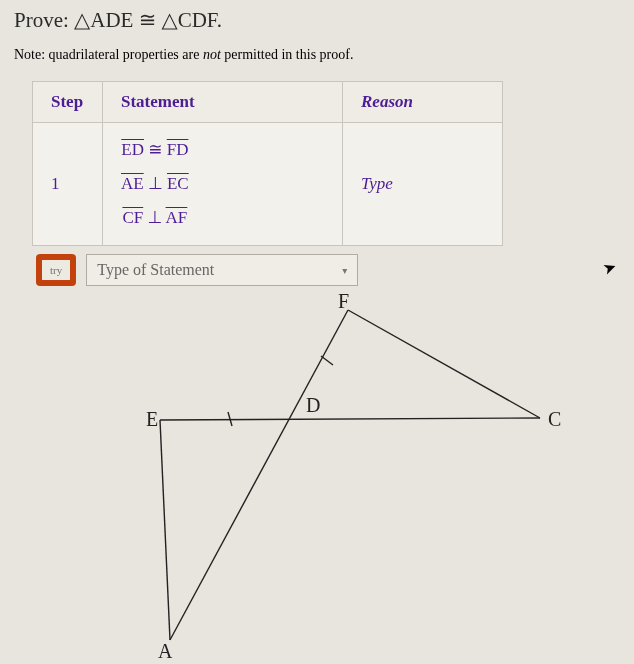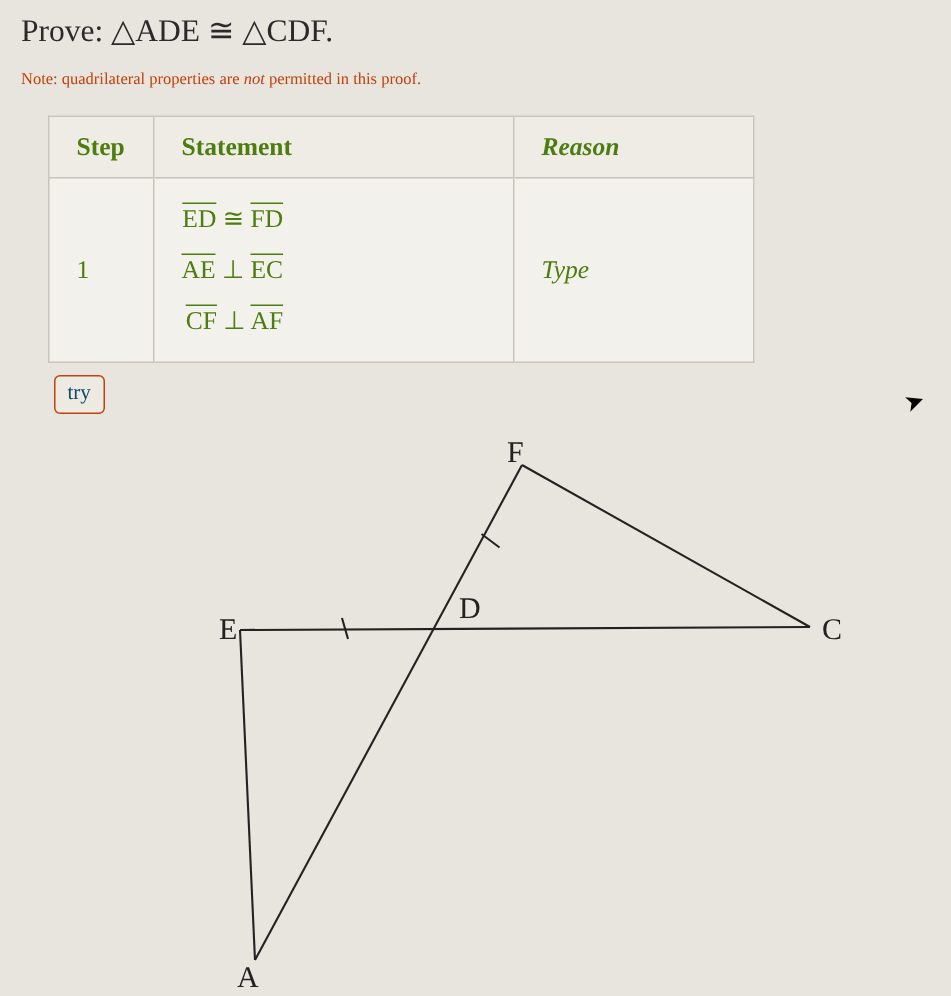--- a/index.html
+++ b/index.html
@@ -15,61 +15,61 @@
     .header {
       padding: 8px 14px 0 14px;
       font-family: Liberation Serif, serif;
     }
     .prove-line {
       font-size: 21px;
       color: #2a2a2a;
       margin-bottom: 14px;
     }
     .note-line {
-      font-size: 11px;
-      color: #c2410c;
+      font-size: 14px;
+      color: #000000;
       margin-bottom: 18px;
     }
     .note-line em { font-style: italic; }
 
     table.proof {
       border-collapse: collapse;
       margin-left: 32px;
       background: #f3f1ec;
     }
     table.proof th, table.proof td {
       border: 1px solid #c9c5bc;
       padding: 10px 18px;
       text-align: left;
       vertical-align: middle;
       font-size: 17px;
-      color: #4d7c0f;
+      color: #4c1d95;
     }
     table.proof th {
       font-weight: bold;
       background: #eeece5;
     }
     .step-col { width: 70px; text-align: center; }
     .stmt-col { width: 240px; text-align: center; }
     .reason-col { width: 160px; font-style: italic; }
-    .stmt-stack { line-height: 2.0; text-align: right; display:inline-block; }
+    .stmt-stack { line-height: 2.0; text-align: center; display:inline-block; }
     .ov { text-decoration: overline; }
 
     .try-row {
       margin: 8px 0 0 36px;
       display: flex;
       align-items: center;
       gap: 10px;
     }
     .try-btn {
-      border: 1px solid #c2410c;
+      border: 6px solid #c2410c;
       background: #edeae2;
       border-radius: 4px;
-      font-size: 14px;
-      color: #0c4a6e;
+      font-size: 11px;
+      color: #737373;
       padding: 4px 8px;
       font-family: inherit;
     }
     .type-select {
       border: 1px solid #b0aca2;
       background: #f0ede6;
       color: #666;
       font-size: 16px;
       padding: 6px 10px;
       width: 272px;
@@ -130,20 +130,24 @@
         </div>
       </div>
     </td>
     <td class="reason-col">Type</td>
   </tr>
 </tbody>
   </table>
 
 <div class="try-row">
   <button class="try-btn">try</button>
+  <div class="type-select">
+    <span>Type of Statement</span>
+    <span class="caret">▾</span>
+  </div>
 </div>
 
 <svg class="diagram" viewBox="0 0 500 370">
   <g stroke="#222" stroke-width="1.4" fill="none">
     <line x1="80" y1="130" x2="460" y2="128"></line>
     <line x1="80" y1="130" x2="90" y2="350"></line>
     <line x1="90" y1="350" x2="268" y2="20"></line>
     <line x1="268" y1="20" x2="460" y2="128"></line>
 
     <line x1="148" y1="122" x2="152" y2="136"></line>

